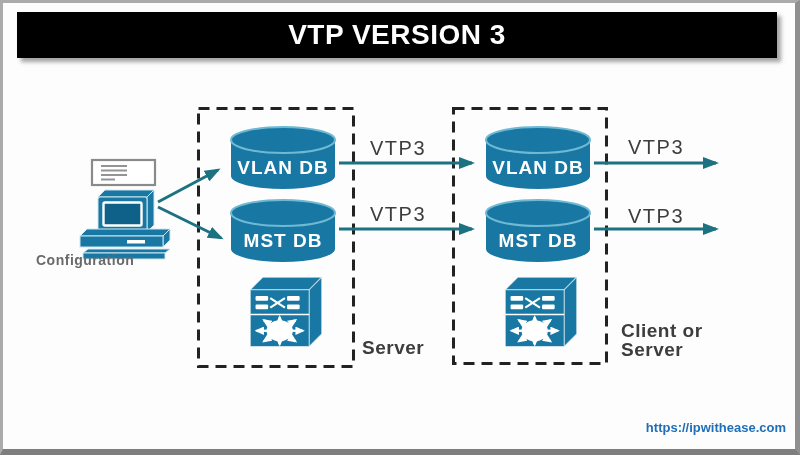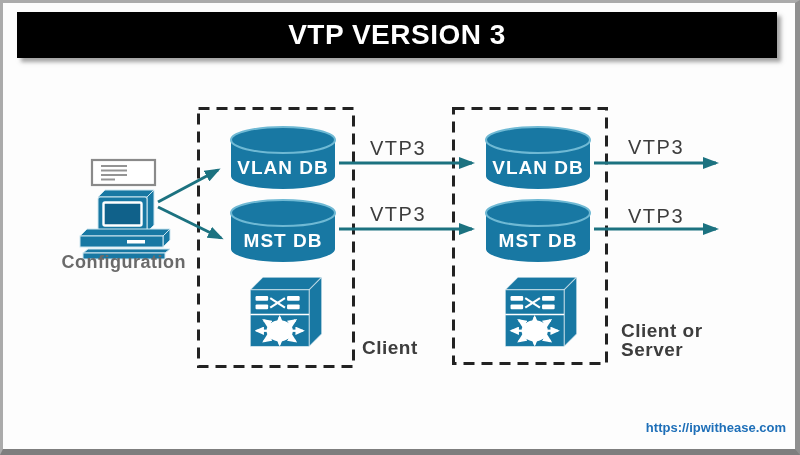--- a/index.html
+++ b/index.html
@@ -42,22 +42,22 @@
   .arrows line{stroke:var(--arrow-teal);stroke-width:3;}
   .vtp-label{
     position:absolute;width:84px;text-align:center;font-size:20px;font-weight:normal;
     letter-spacing:1.5px;color:var(--label-dark);z-index:4;white-space:nowrap;
   }
   .role-label{
     position:absolute;font-size:19px;font-weight:bold;color:var(--label-dark);
     letter-spacing:.5px;z-index:4;line-height:19px;
   }
   .config-label{
-    position:absolute;left:36px;top:252px;width:150px;text-align:right;
-    font-size:18px;font-weight:bold;color:var(--configuration-gray);letter-spacing:.5px;z-index:4;
+    position:absolute;left:36px;top:252px;width:150px;text-align:left;
+    font-size:14px;font-weight:bold;color:var(--configuration-gray);letter-spacing:.5px;z-index:4;
   }
   .watermark{
     position:absolute;right:14px;top:420px;font-size:13px;font-weight:bold;
     color:var(--watermark-blue);z-index:6;white-space:nowrap;
   }
   .defs-only{position:absolute;width:0;height:0;}
 </style>
 </head>
 <body>
 
@@ -203,17 +203,17 @@
     <line x1="339" y1="229" x2="472" y2="229" marker-end="url(#ah-teal)"></line>
     <line x1="594" y1="163" x2="716" y2="163" marker-end="url(#ah-teal)"></line>
     <line x1="594" y1="229" x2="716" y2="229" marker-end="url(#ah-teal)"></line>
   </svg>
 
   <div class="vtp-label" style="left:356px;top:137px;">VTP3</div>
   <div class="vtp-label" style="left:356px;top:203px;">VTP3</div>
   <div class="vtp-label" style="left:614px;top:136px;">VTP3</div>
   <div class="vtp-label" style="left:614px;top:205px;">VTP3</div>
 
-  <div class="role-label" style="left:362px;top:338px;">Client</div>
+  <div class="role-label" style="left:362px;top:338px;">Server</div>
   <div class="role-label" style="left:621px;top:321px;width:102px;">Client or Server</div>
 
   <div class="watermark">https://ipwithease.com</div>
 </div>
 
 </body></html>

